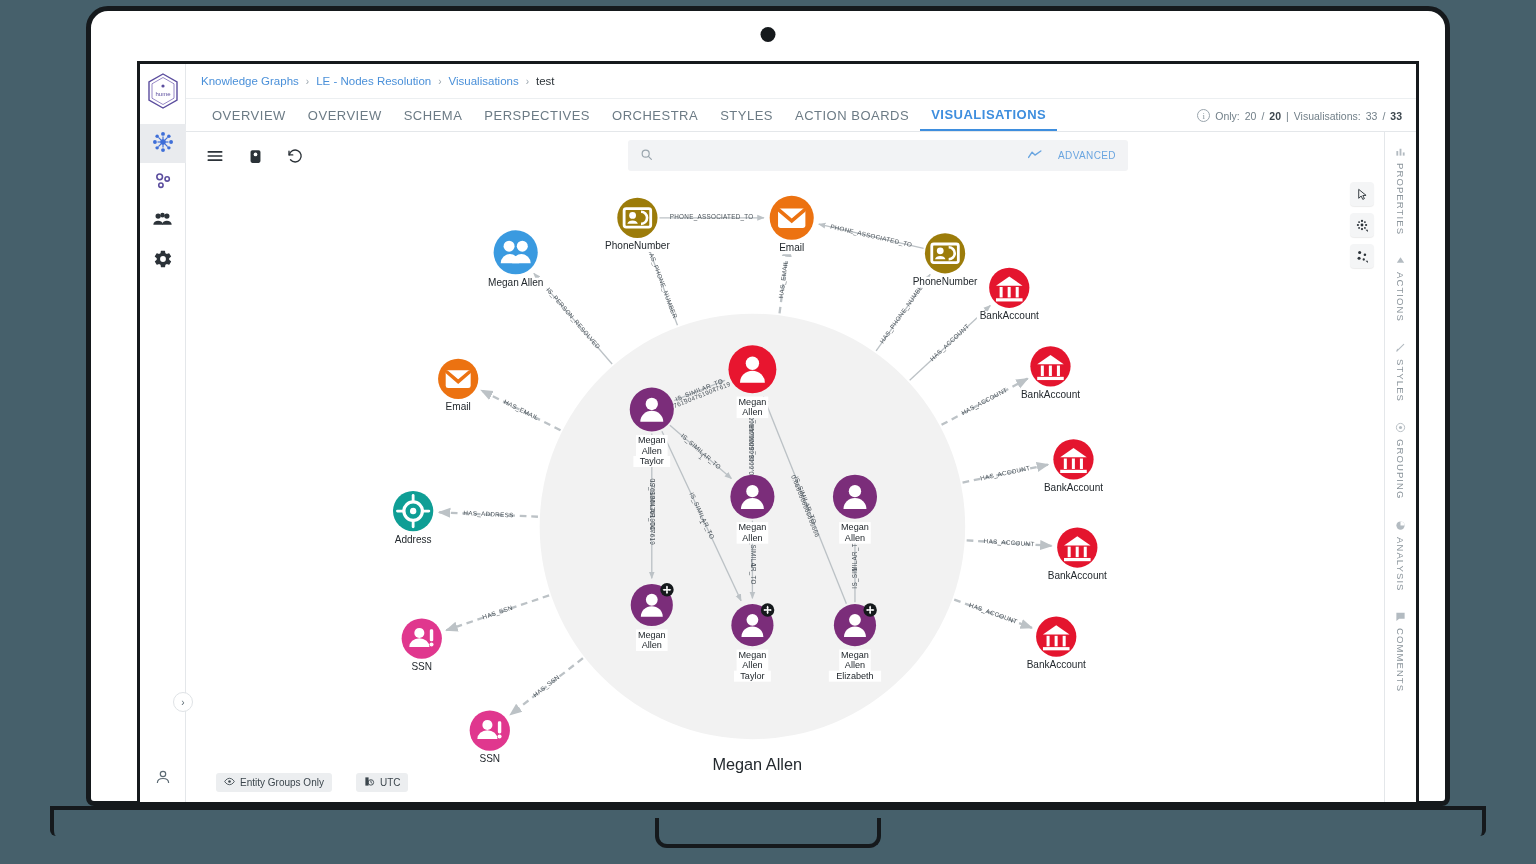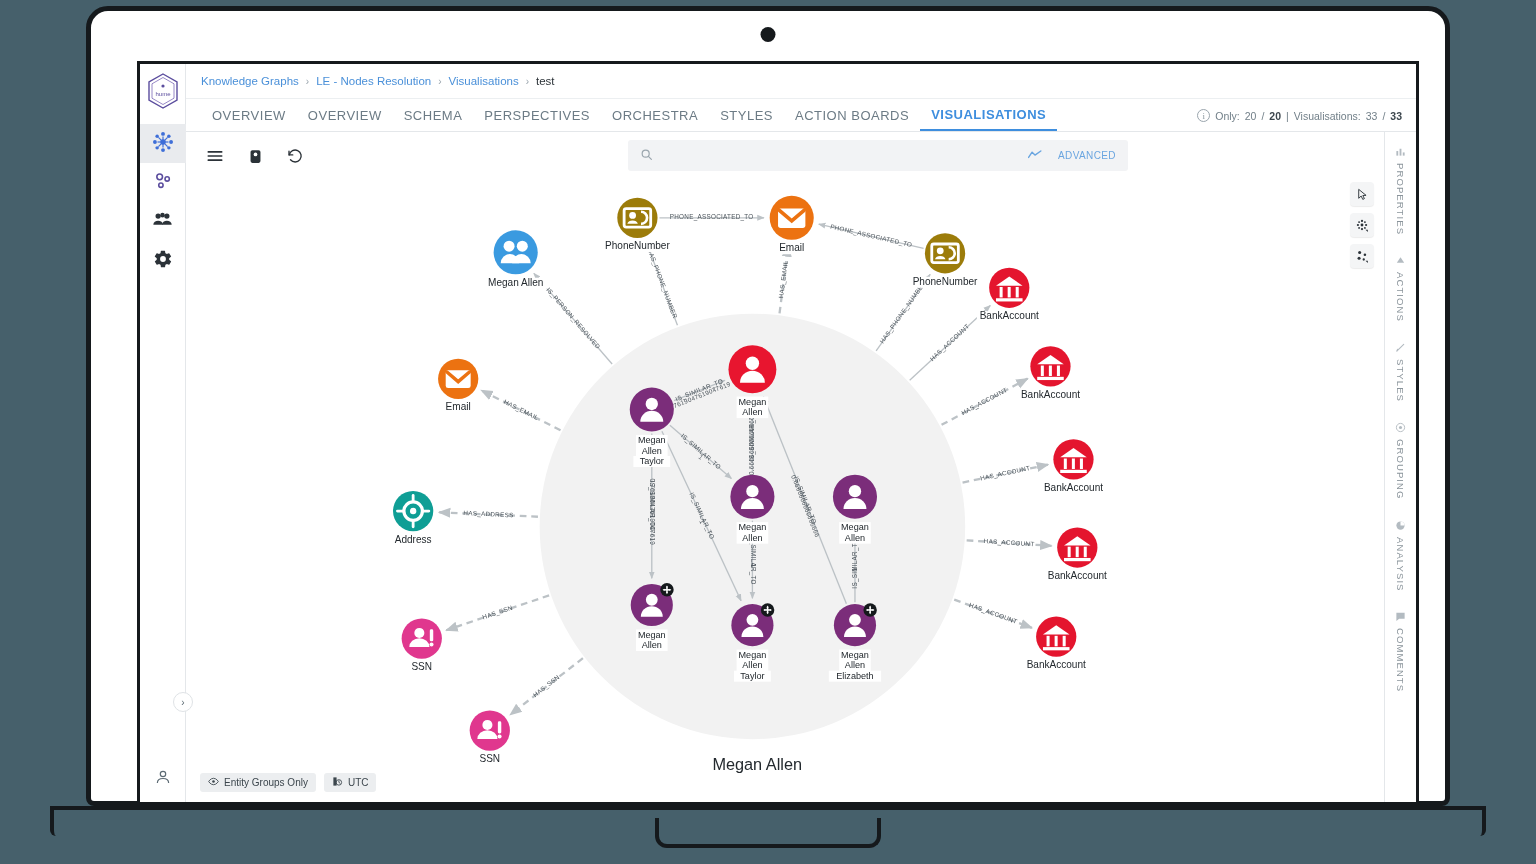--- a/index.html
+++ b/index.html
@@ -144,21 +144,21 @@
     box-shadow: 0 1px 1px rgba(0,0,0,.08);
   }
 
   
   #bottom-chips {
     position: absolute; left: 14px; bottom: 10px; display: flex; gap: 8px; z-index: 9;
   }
   .chip {
     background: #eceef0; border-radius: 3px; height: 19px; padding: 0 8px;
     display: flex; align-items: center; gap: 5px;
-    font-size: 10px; color: #3c464d; cursor: pointer; white-space: nowrap;
+    font-size: 10px; color: #3c464d; cursor: pointer; white-space: nowrap; margin-left: 16px;
   }
 
   
   #right-rail {
     width: 32px; flex: 0 0 32px; background: #fff; border-left: 1px solid #e4e7ea;
     display: flex; flex-direction: column; align-items: center; padding-top: 14px; gap: 20px;
   }
   .rp-item {
     display: flex; flex-direction: column; align-items: center; gap: 6px; cursor: pointer;
   }

